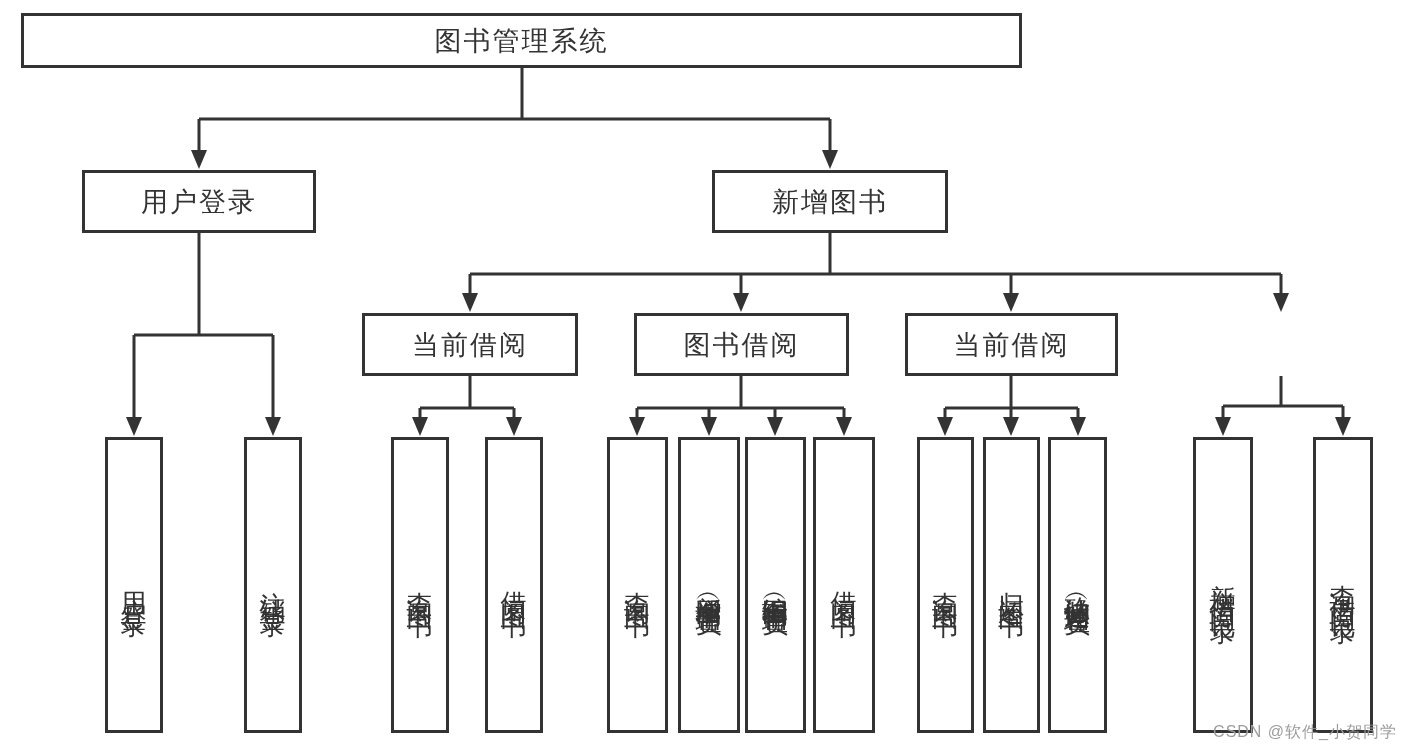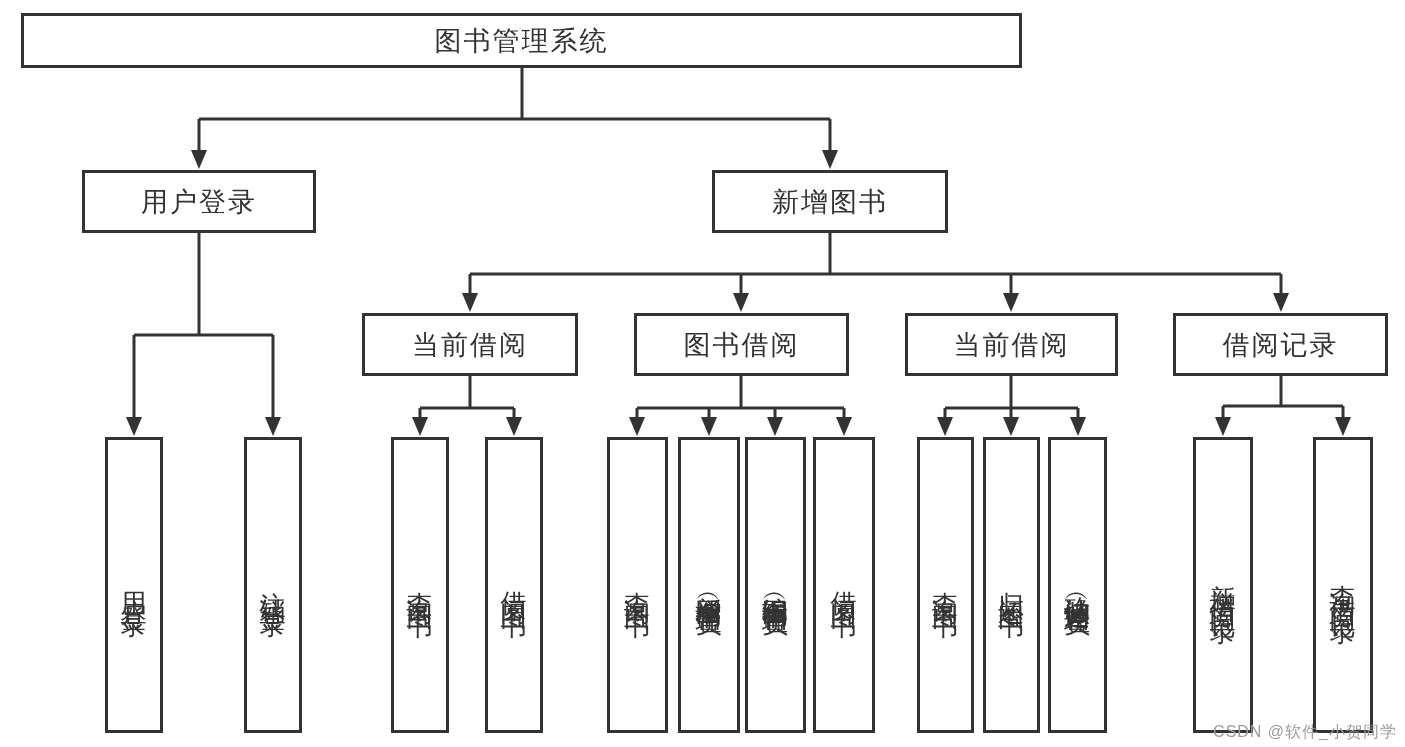--- a/index.html
+++ b/index.html
@@ -115,23 +115,20 @@
 
   <div class="box" style="left:362px;top:313px;width:216px;height:63px">
     <span>当前借阅</span>
   </div>
   <div class="box" style="left:905px;top:313px;width:213px;height:63px">
     <span>当前借阅</span>
   </div>
   <div class="box" style="left:634px;top:313px;width:215px;height:63px">
     <span>图书借阅</span>
   </div>
-  <div class="box" style="left:1173px;top:313px;width:215px;height:63px">
-    <span>借阅记录</span>
-  </div>
 
   <div class="vbox" style="left:105px;width:58px">
     <span class="vtext">用户登录</span>
   </div>
   <div class="vbox" style="left:244px;width:58px">
     <span class="vtext">注销登录</span>
   </div>
 
   <div class="vbox" style="left:391px;width:58px">
     <span class="vtext">查询图书</span>

